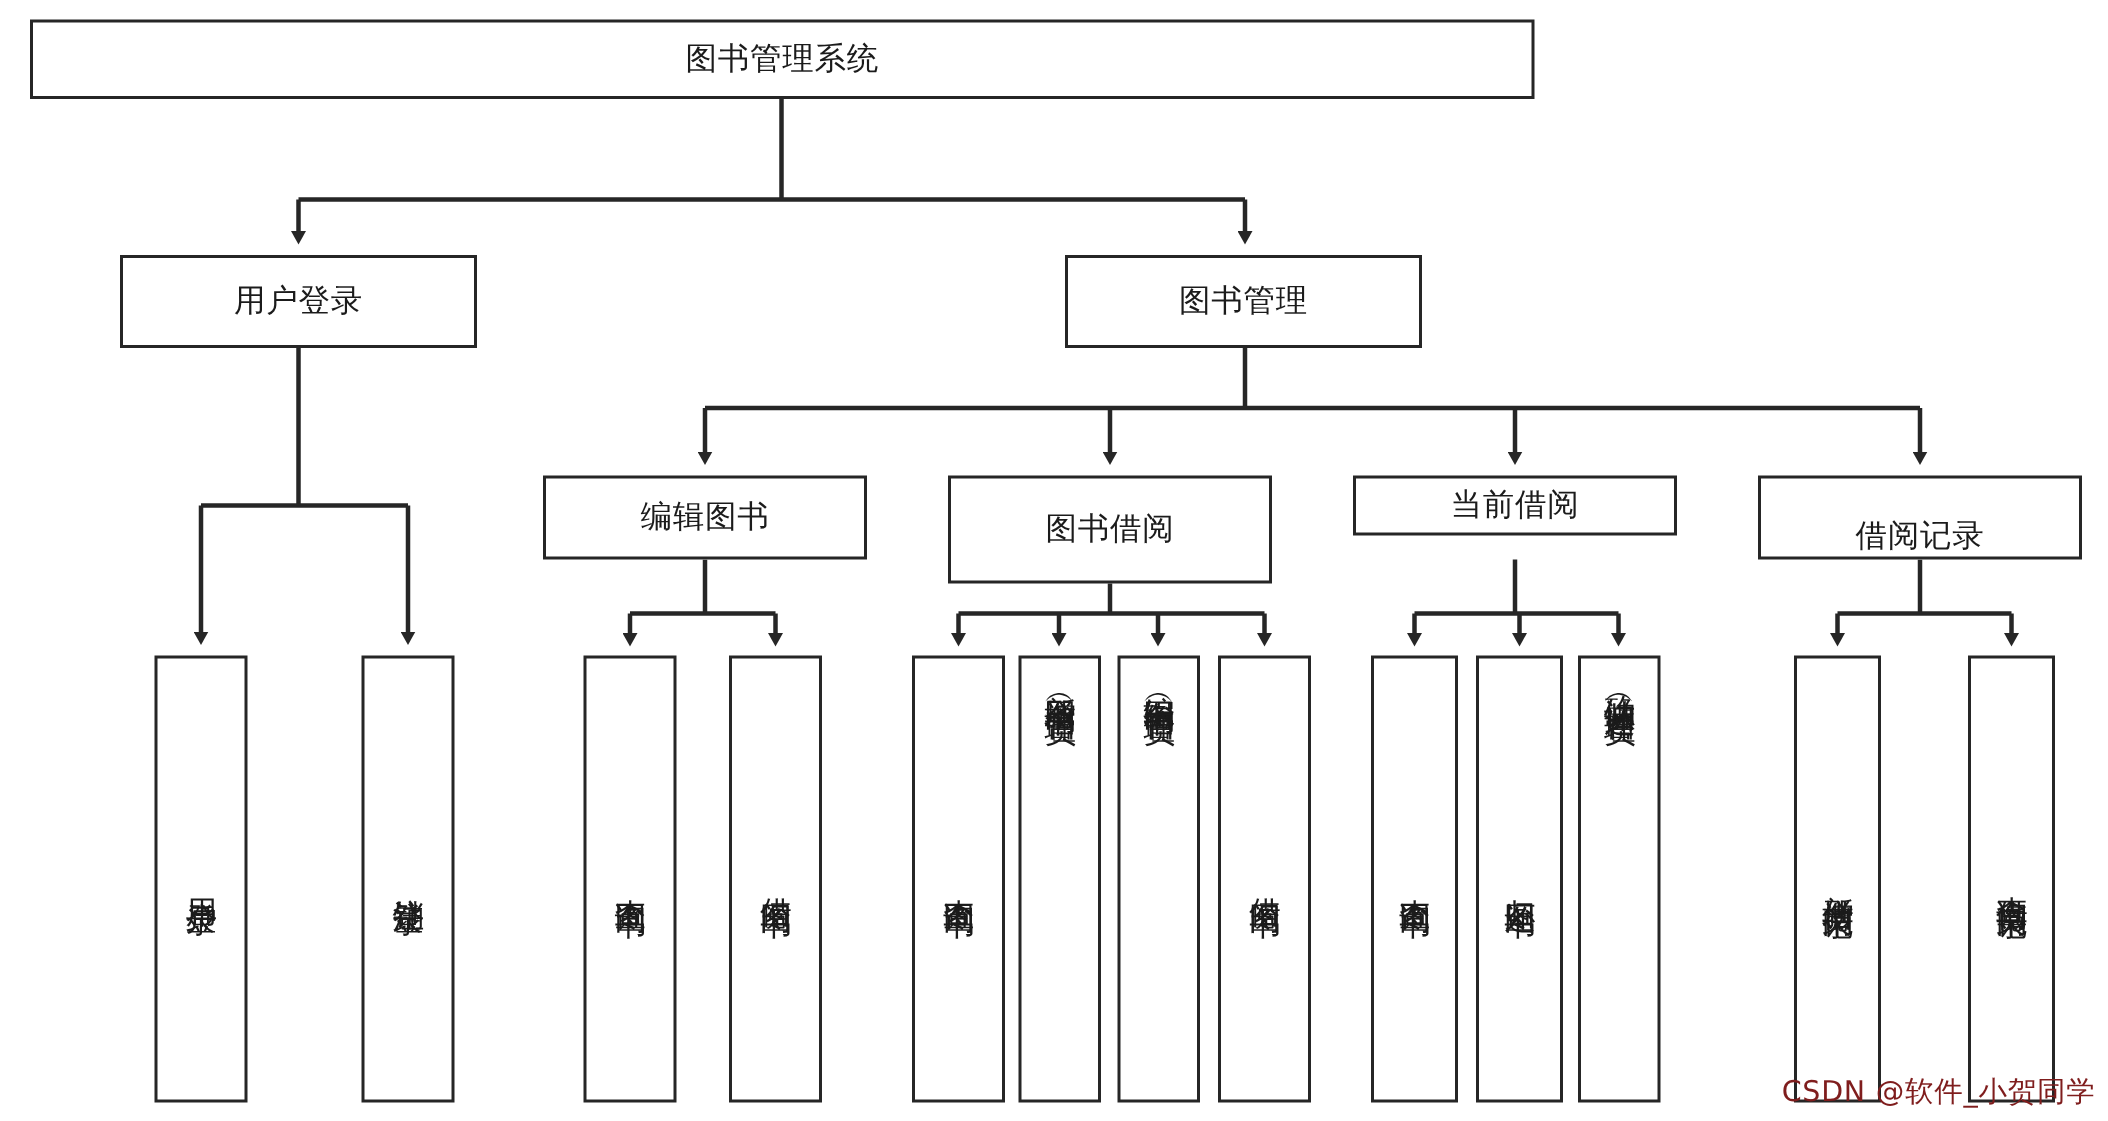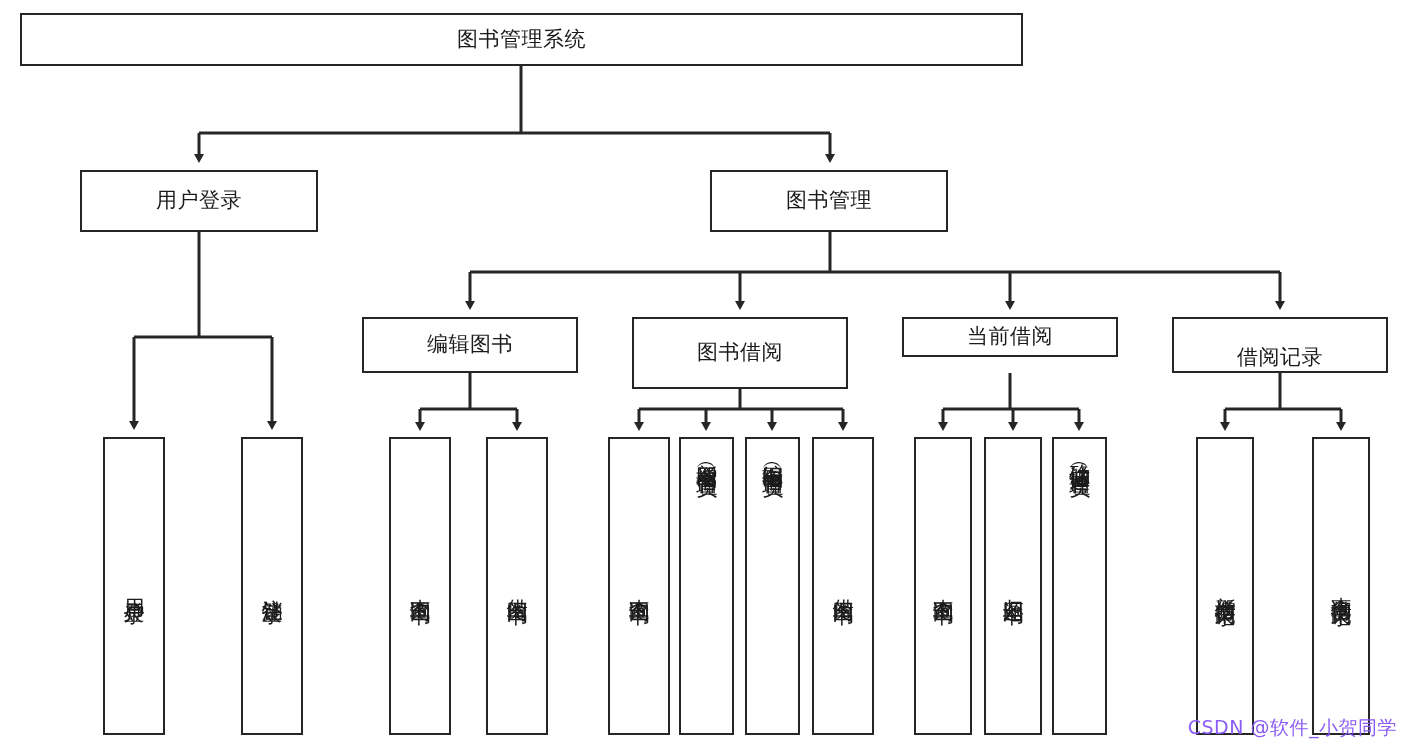--- a/index.html
+++ b/index.html
@@ -58,21 +58,21 @@
   }
   .node.vertical.centered {
     align-items: center;
     padding-top: 0;
   }
   #watermark {
     position: absolute;
     right: 8px;
     bottom: 6px;
     font-size: 19px;
-    color: #8b5cf6;
+    color: #7f1d1d;
     letter-spacing: 0.5px;
     z-index: 5;
     white-space: nowrap;
     font-family: "DejaVu Sans", "Liberation Sans", sans-serif;
   }
 </style>
 </head>
 <body>
 
 <div id="canvas">

